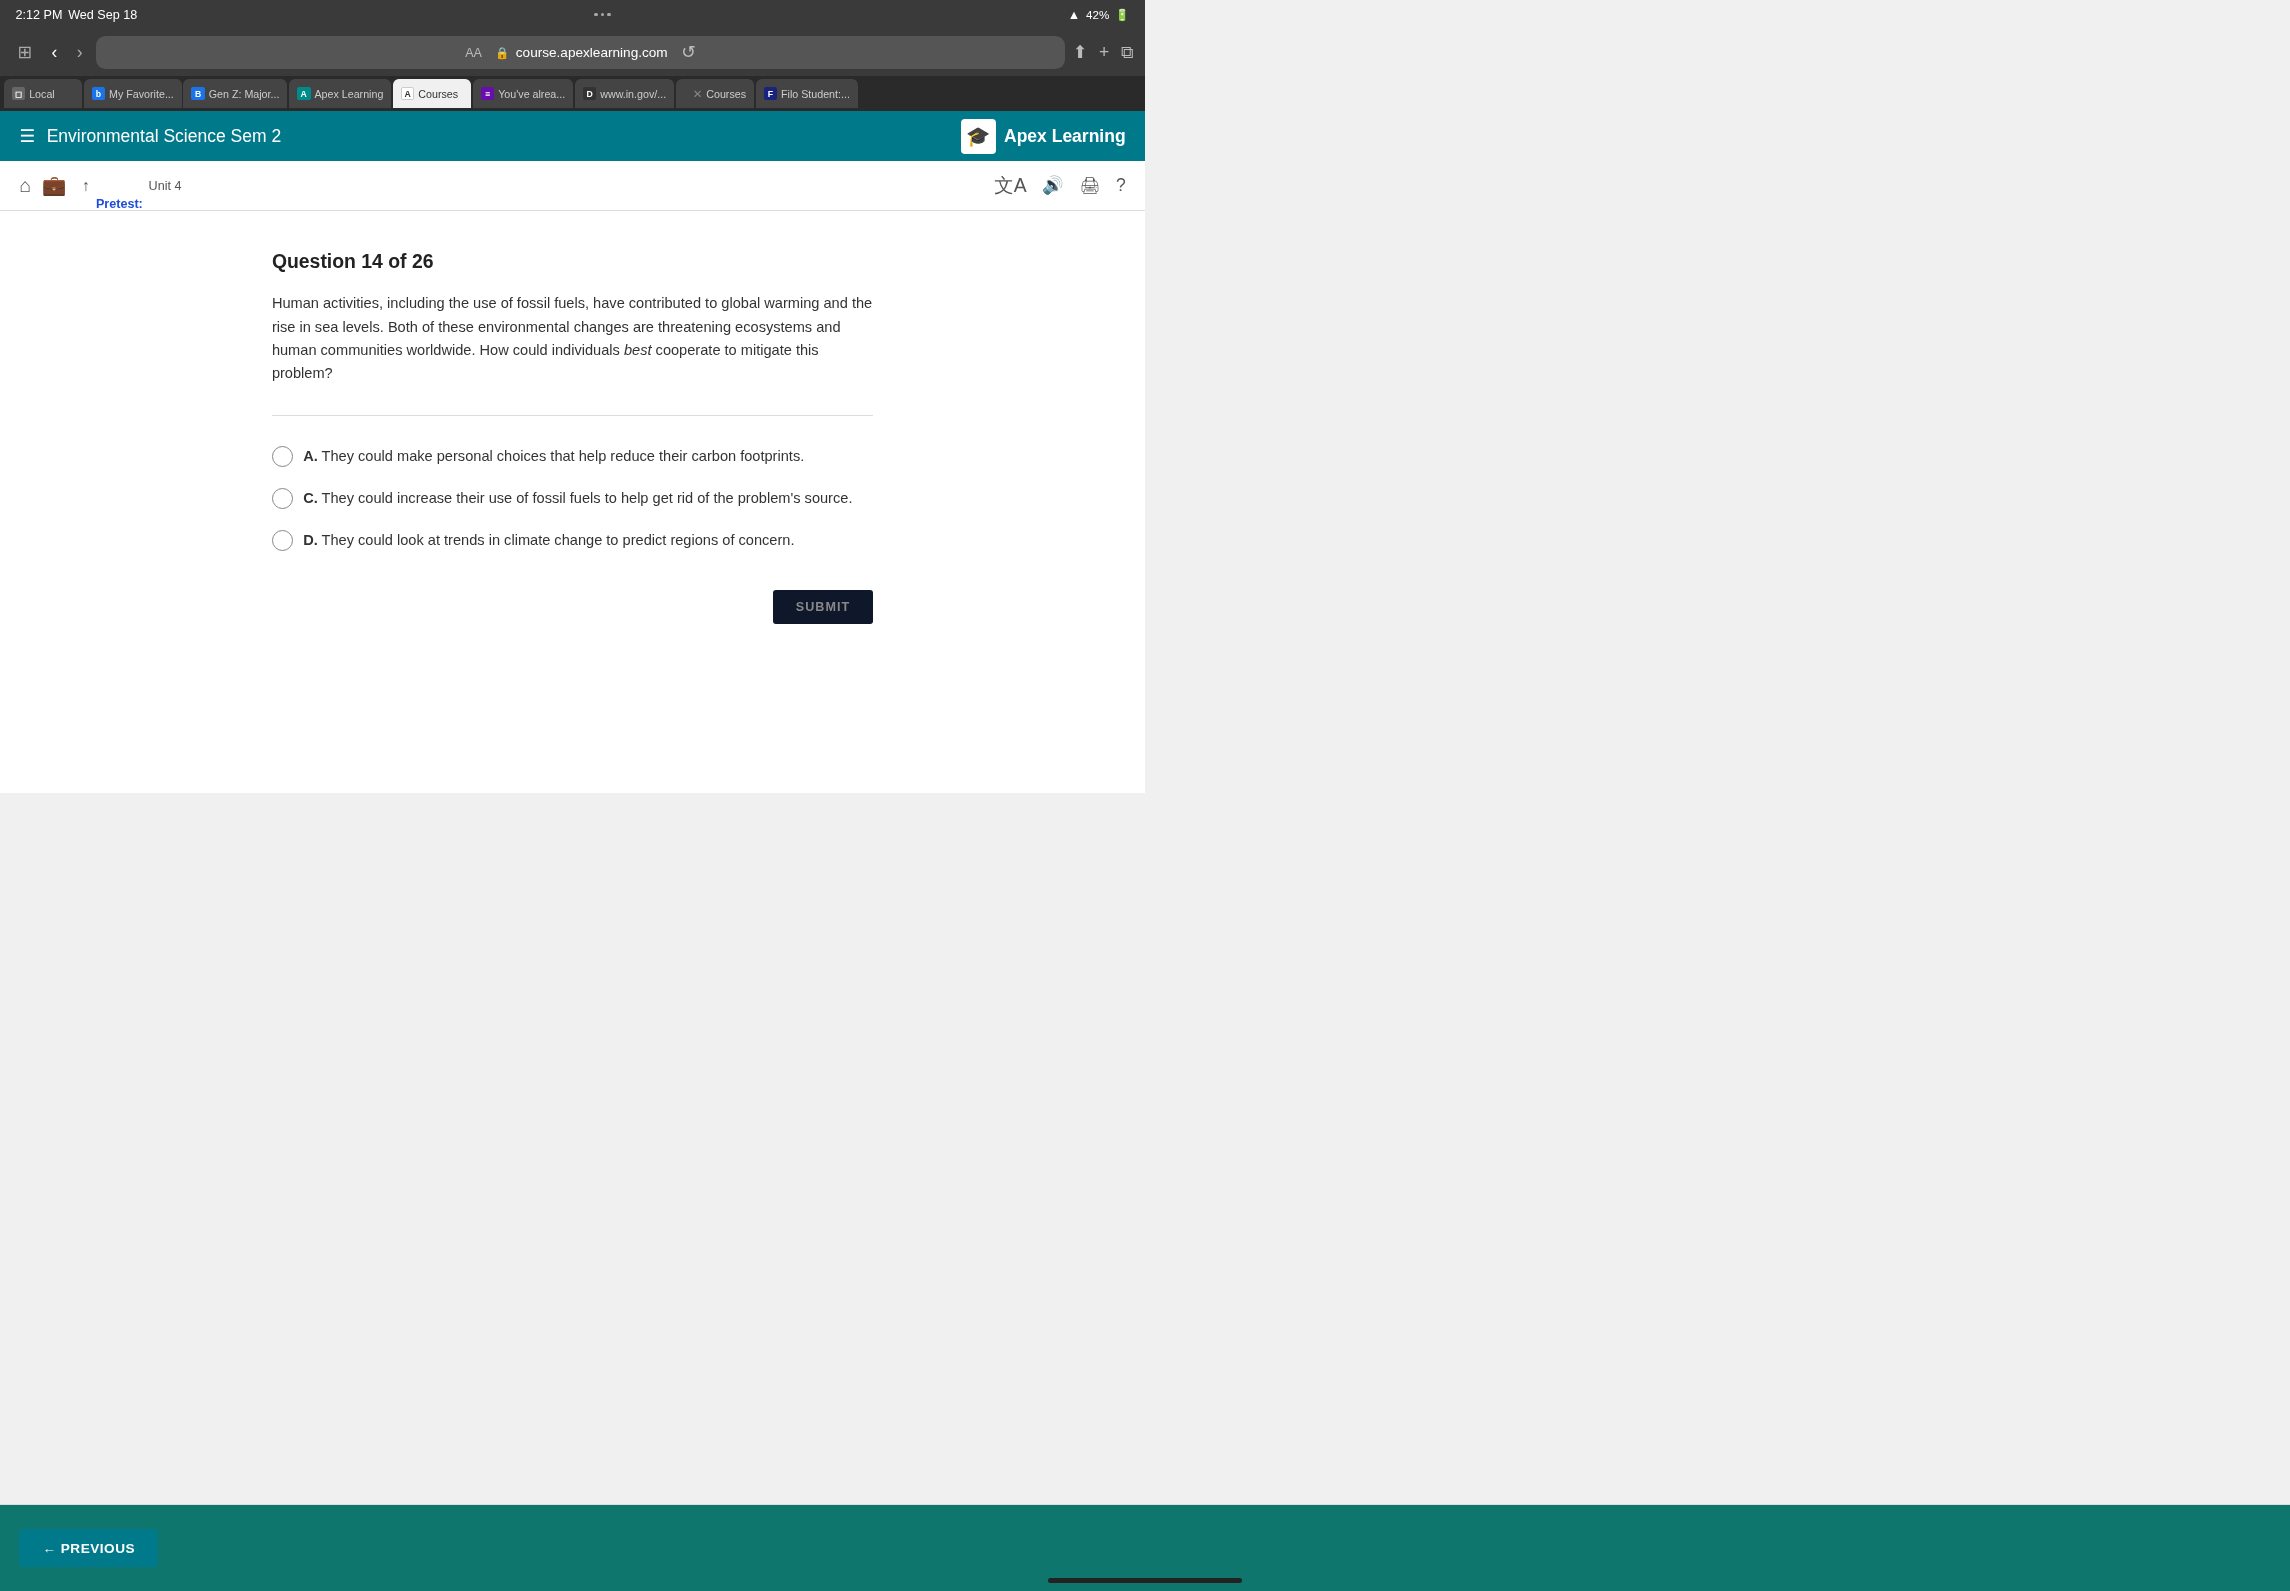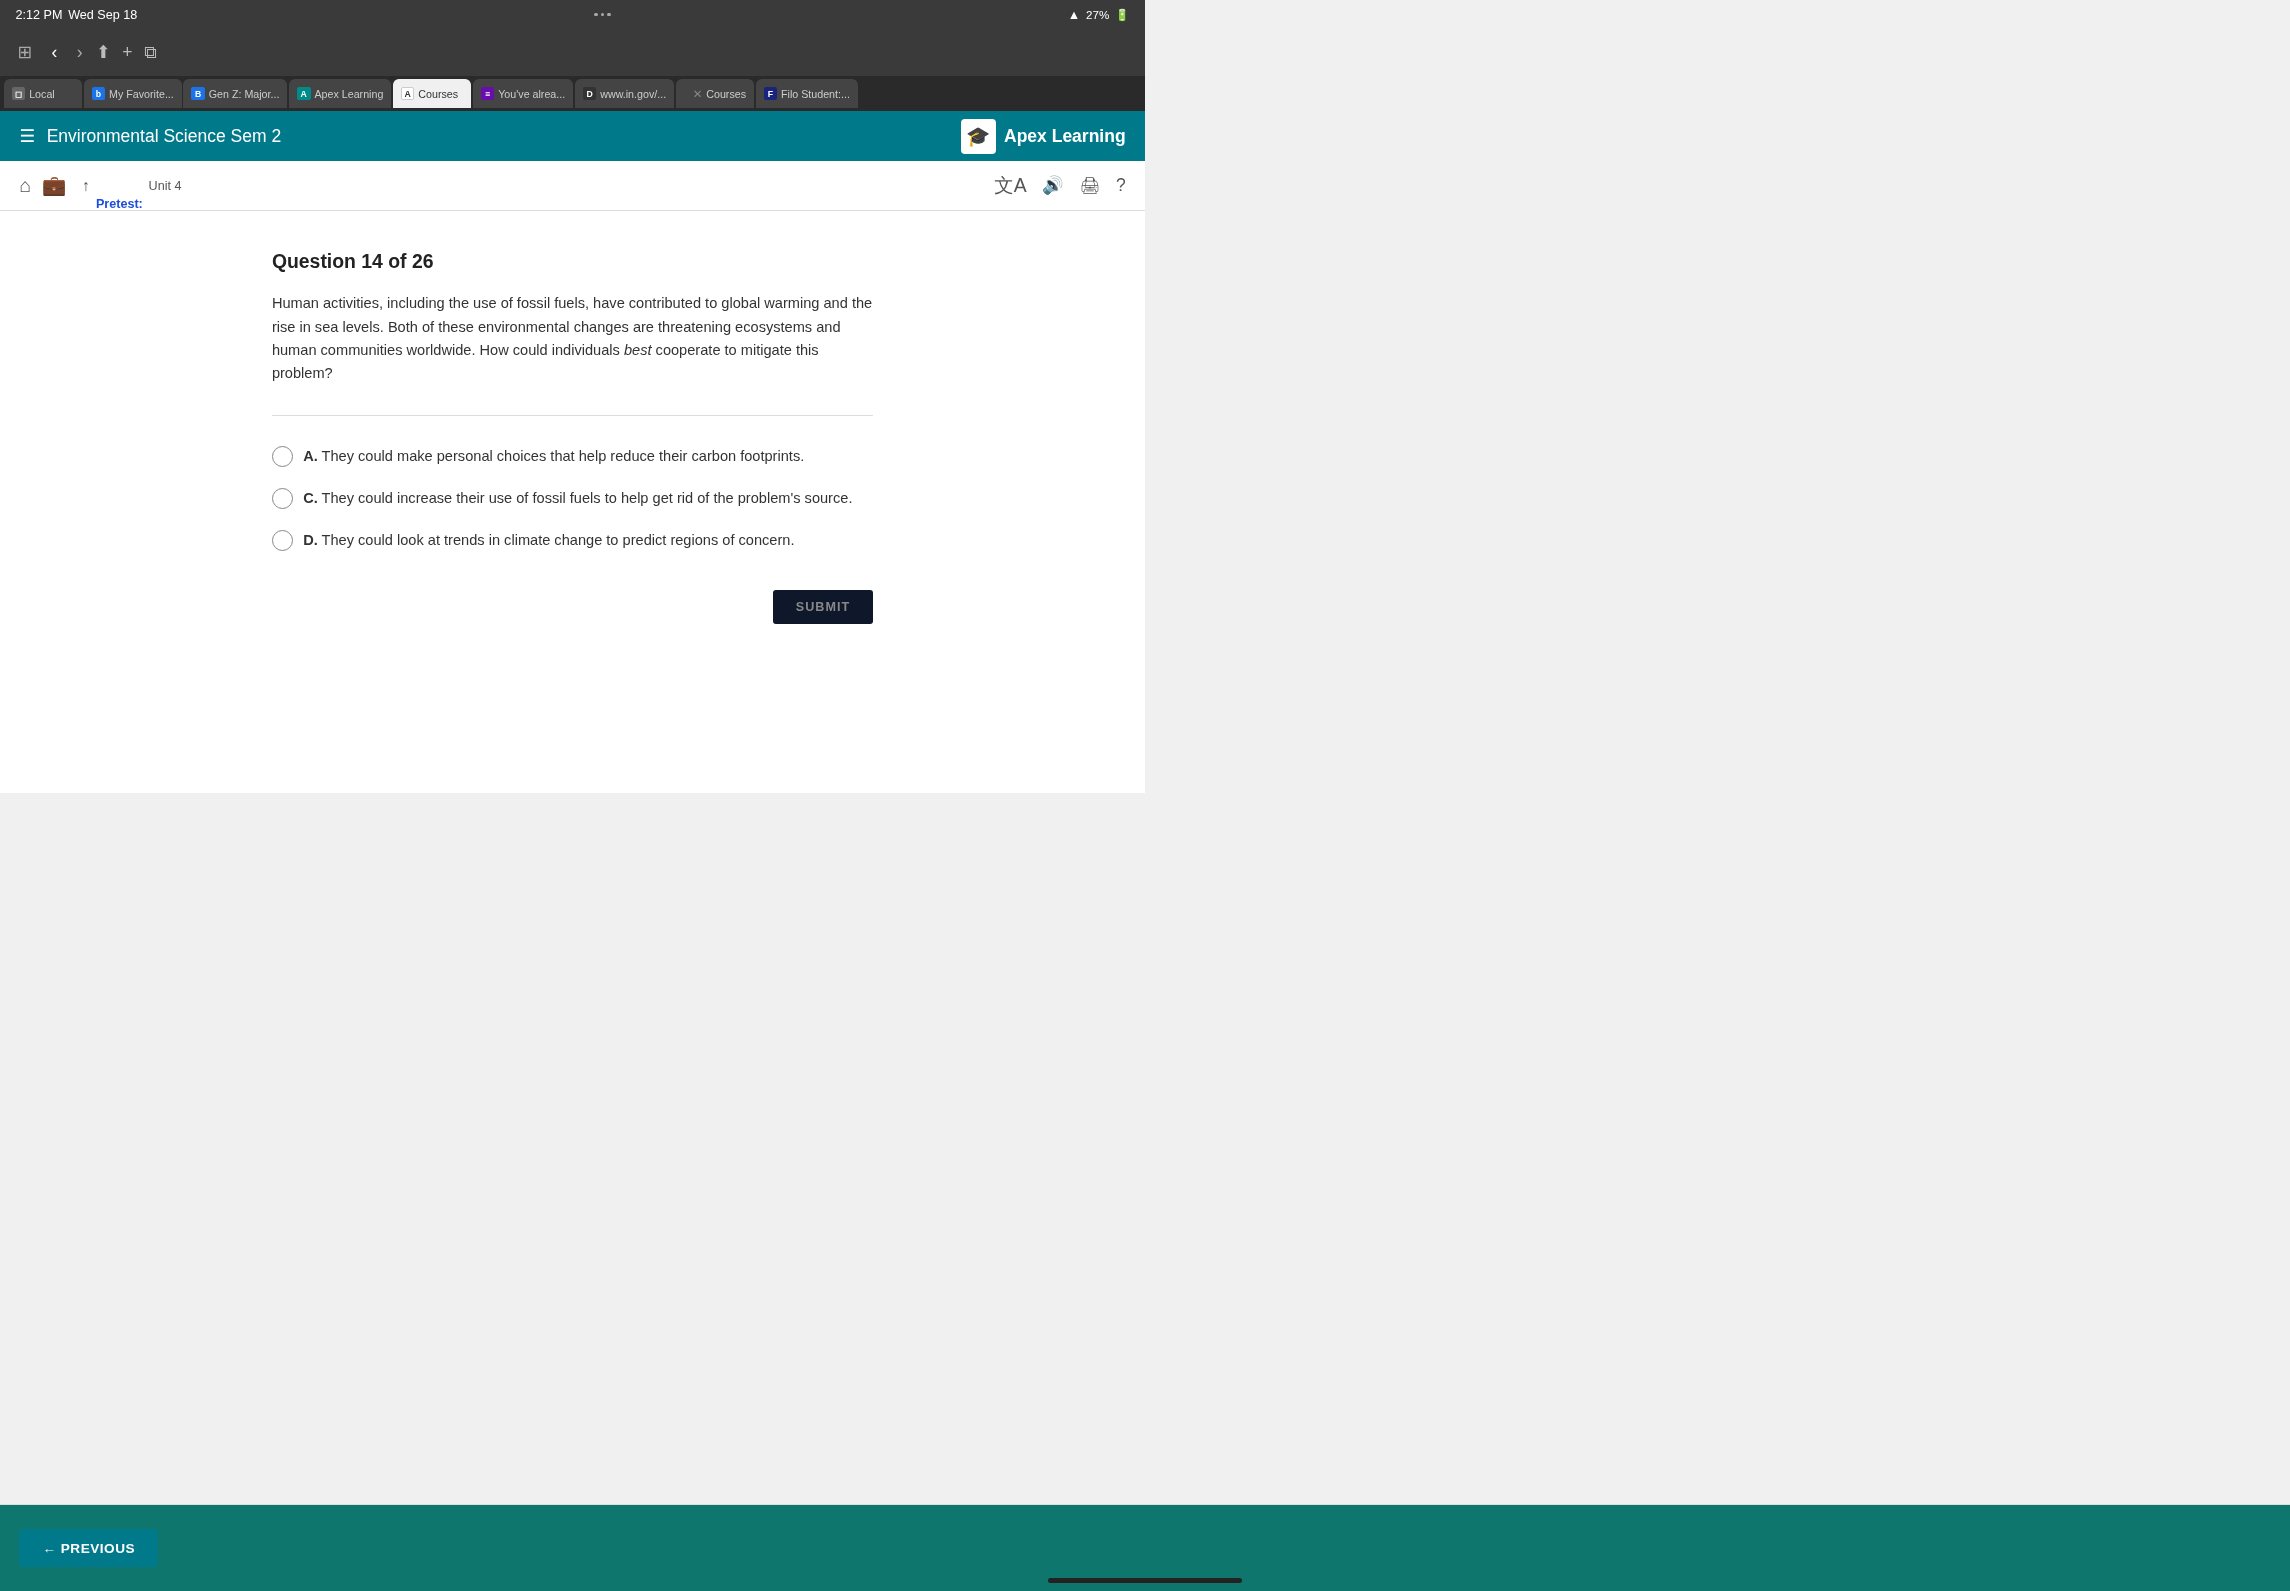--- a/index.html
+++ b/index.html
@@ -297,29 +297,35 @@
     <span>2:12 PM</span>
     <span>Wed Sep 18</span>
   </div>
   <div class="status-bar-center">
     <span class="dot"></span>
     <span class="dot"></span>
     <span class="dot"></span>
   </div>
   <div class="status-bar-right">
     <span class="wifi-icon">▲</span>
-    <span>27%</span>
+    <span>42%</span>
     <span>🔋</span>
   </div>
 </div>
 
 <div class="browser-nav">
   <button class="nav-btn">⊞</button>
   <button class="nav-btn active">‹</button>
   <button class="nav-btn">›</button>
+  <div class="address-bar">
+    <span class="aa">AA</span>
+    <span class="lock-icon">🔒</span>
+    <span>course.apexlearning.com</span>
+    <button class="reload-btn">↺</button>
+  </div>
   <div class="browser-actions">
     <span style="cursor:pointer">⬆</span>
     <span style="cursor:pointer">+</span>
     <span style="cursor:pointer">⧉</span>
   </div>
 </div>
 
 <div class="tab-bar">
   <div class="tab-item">
     <span class="tab-favicon gray">◻</span>

